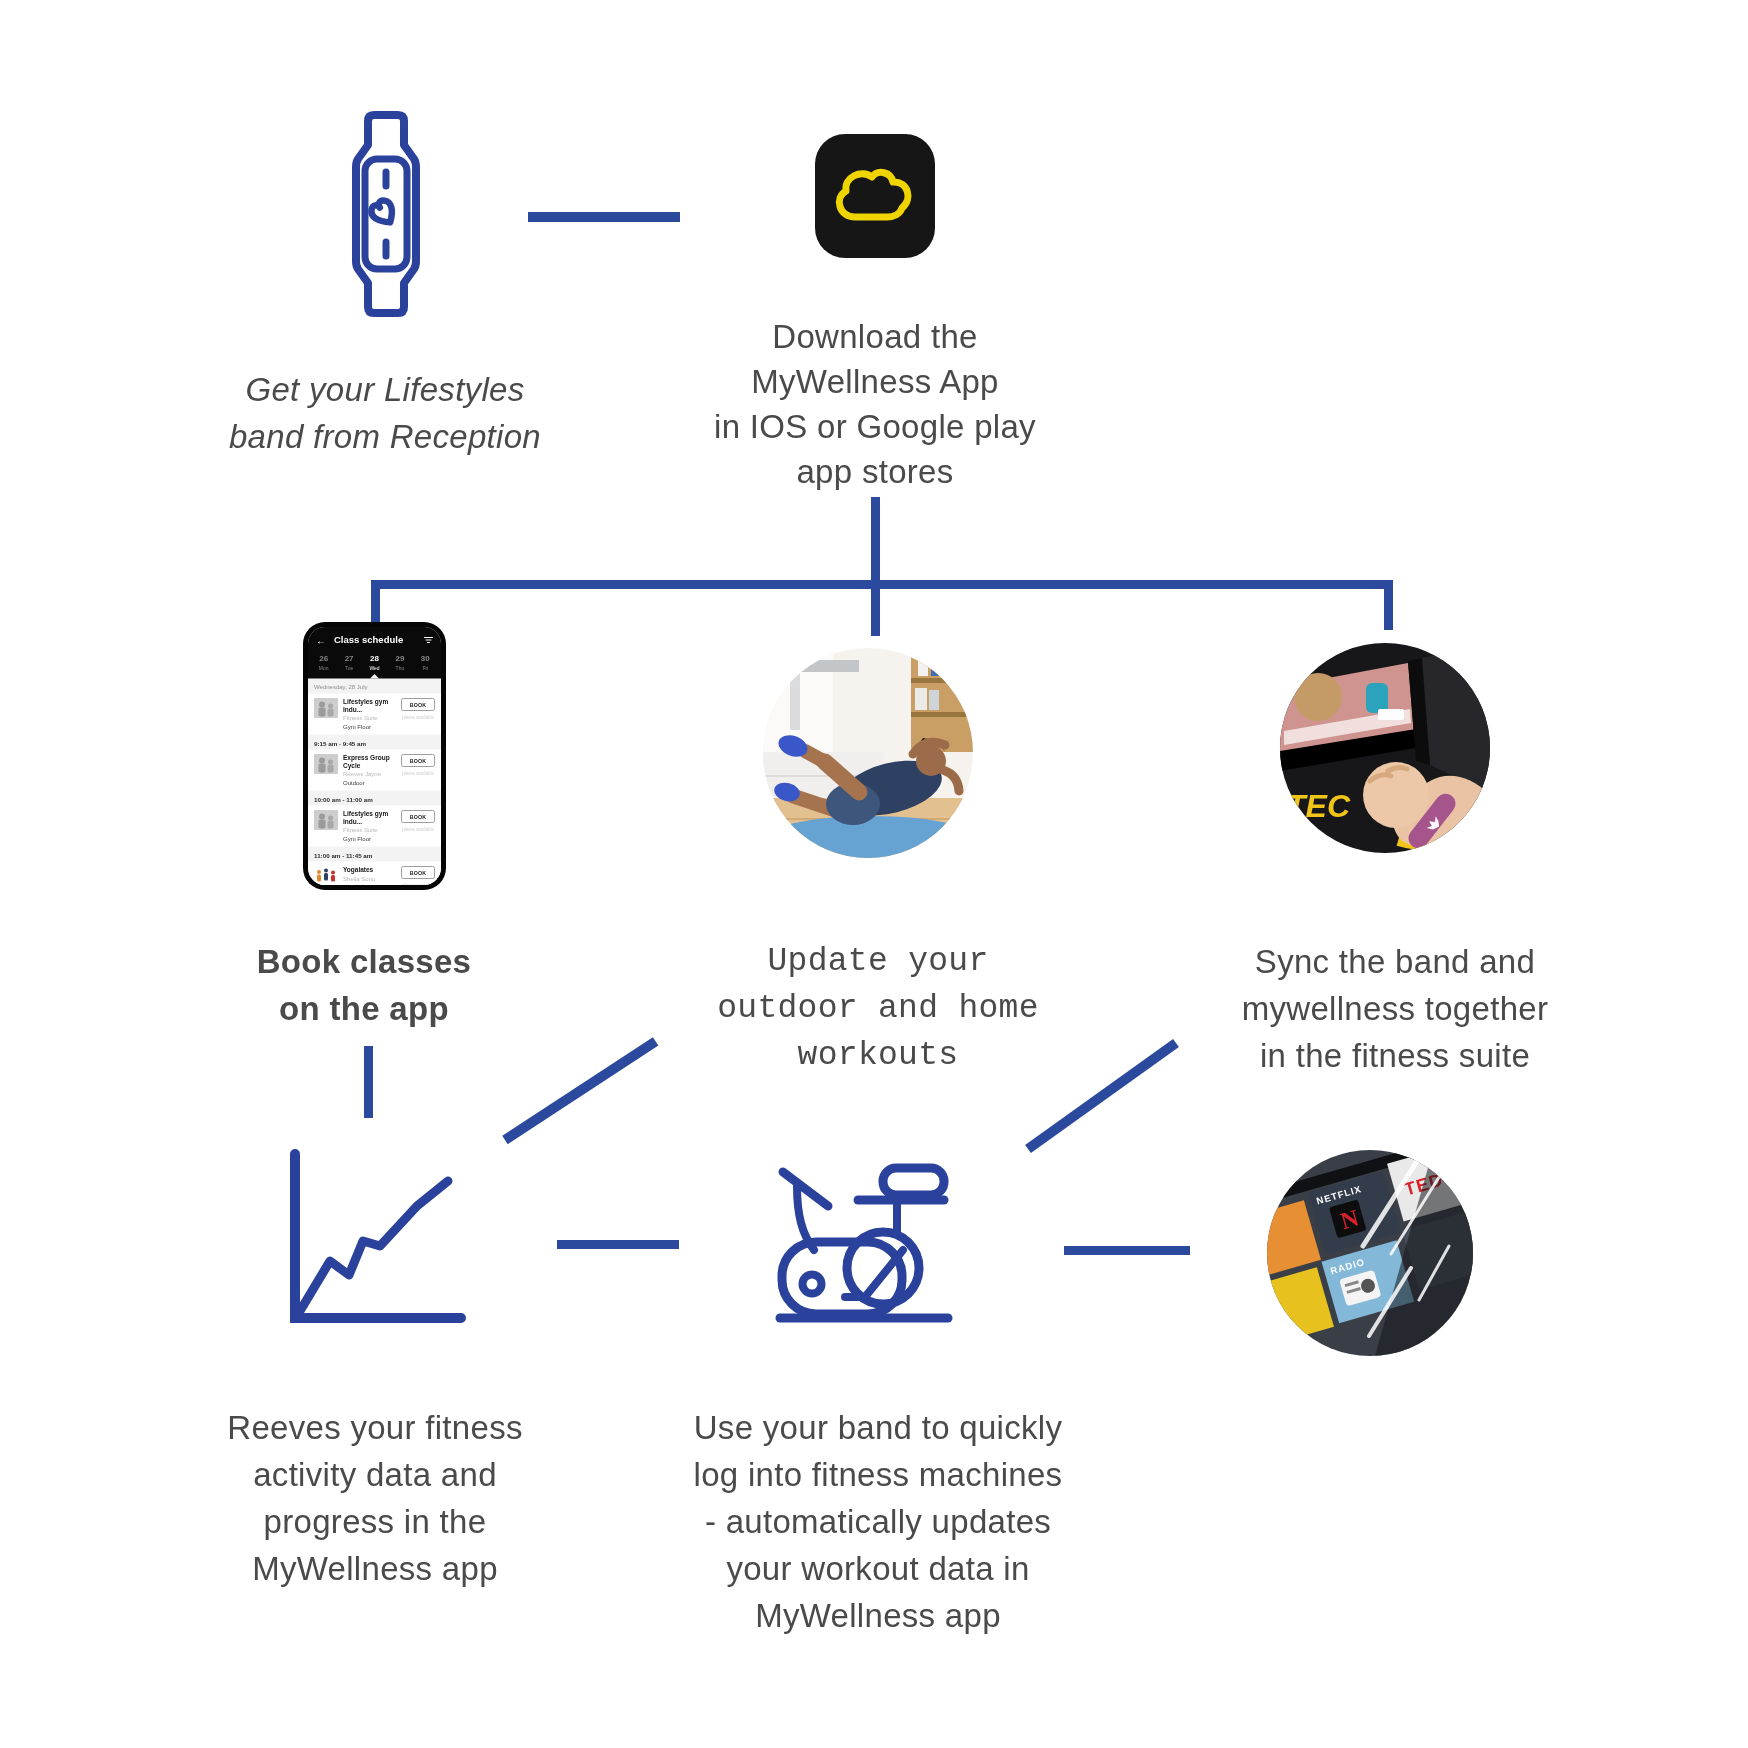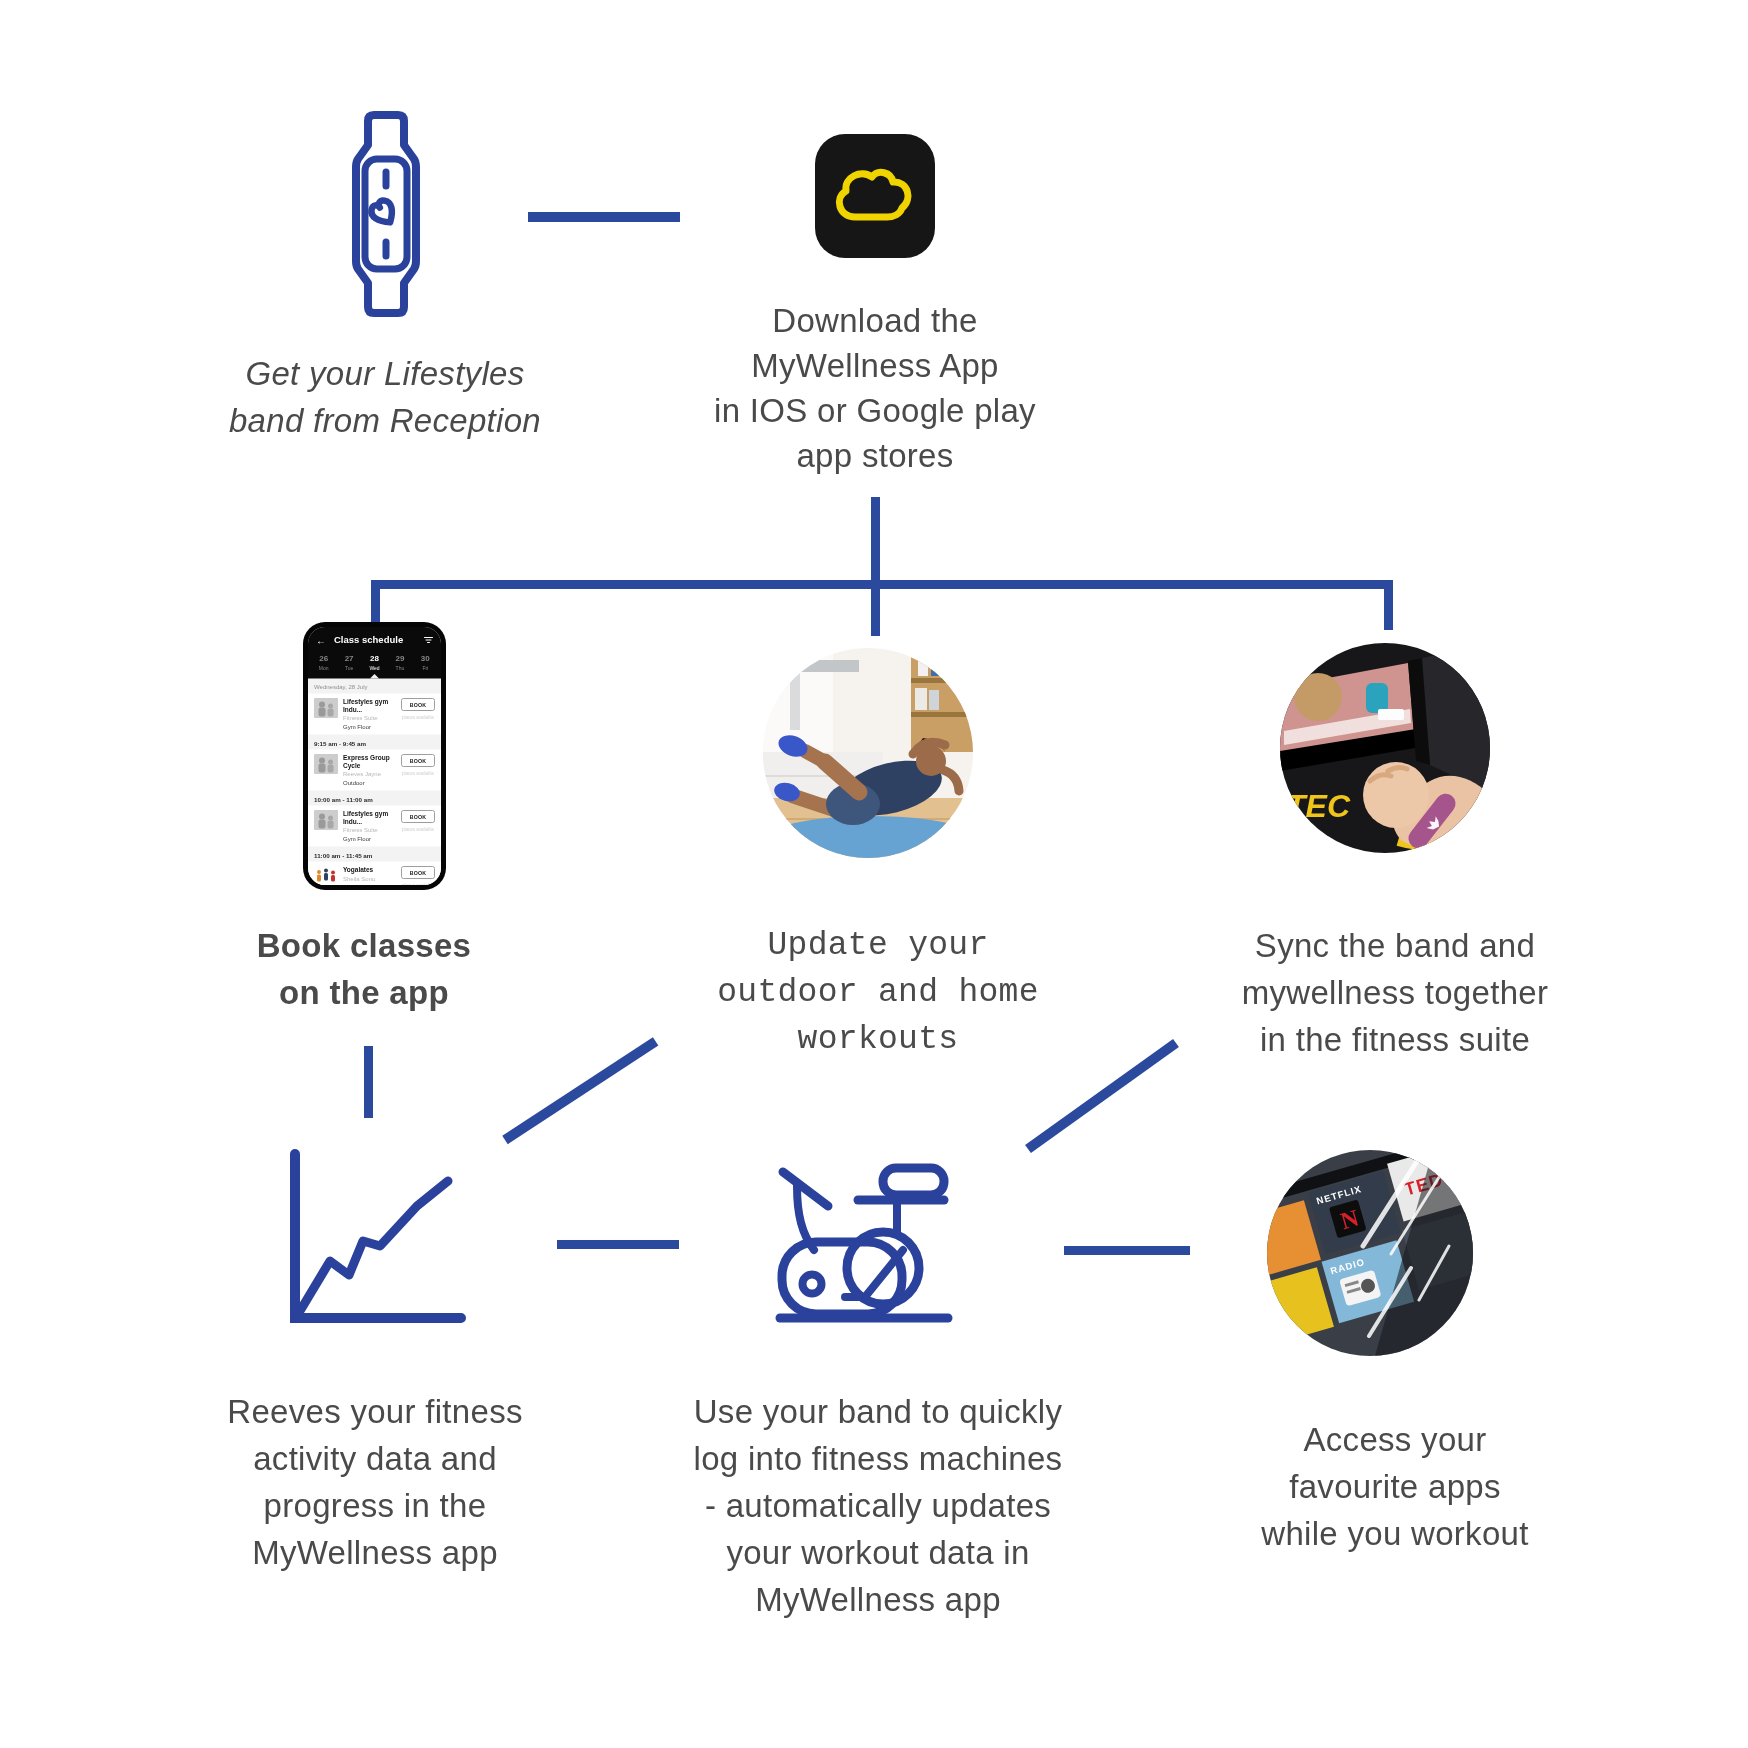--- a/index.html
+++ b/index.html
@@ -1,19 +1,19 @@
 <!DOCTYPE html>
 <html><head>
 <meta charset="utf-8">
 <style>
   html,body{margin:0;padding:0;background:#ffffff;}
   .canvas{position:relative;width:1748px;height:1748px;background:#ffffff;overflow:hidden;
           font-family:"Liberation Sans",sans-serif;}
   .cap{position:absolute;color:#4a4a4a;font-size:33px;line-height:47px;text-align:center;
-       white-space:pre-line;letter-spacing:.3px;}
+       white-space:pre-line;letter-spacing:.3px;margin-top:16px;}
   .line{position:absolute;background:#2b4a9e;}
   .diag{position:absolute;height:10px;background:#2b4a9e;transform-origin:0 50%;}
   .appicon{position:absolute;left:815px;top:134px;width:120px;height:124px;border-radius:30px;
            background:#161616;display:flex;align-items:center;justify-content:center;}
   
   .phone-wrap{position:absolute;left:303px;top:622px;width:143px;height:268px;}
   .phone{width:286px;height:536px;transform:scale(.5);transform-origin:0 0;background:#050505;
          border-radius:44px;padding:10px;box-sizing:border-box;}
   .screen{width:100%;height:100%;border-radius:34px;overflow:hidden;background:#f3f3f3;}
   .ph-header{background:#0a0a0a;height:52px;display:flex;align-items:center;padding:0 16px;}
@@ -345,17 +345,14 @@
 
   <div class="cap" style="left:95px;top:1388px;width:560px;">Reeves your fitness
 activity data and
 progress in the
 MyWellness app</div>
   <div class="cap" style="left:598px;top:1388px;width:560px;">Use your band to quickly
 log into fitness machines
 -  automatically updates
 your workout data in
 MyWellness app</div>
-  <div class="cap" style="left:1115px;top:1416px;width:560px;">Access your
-favourite apps
-while you workout</div>
 
 </div>
 
 </body></html>

